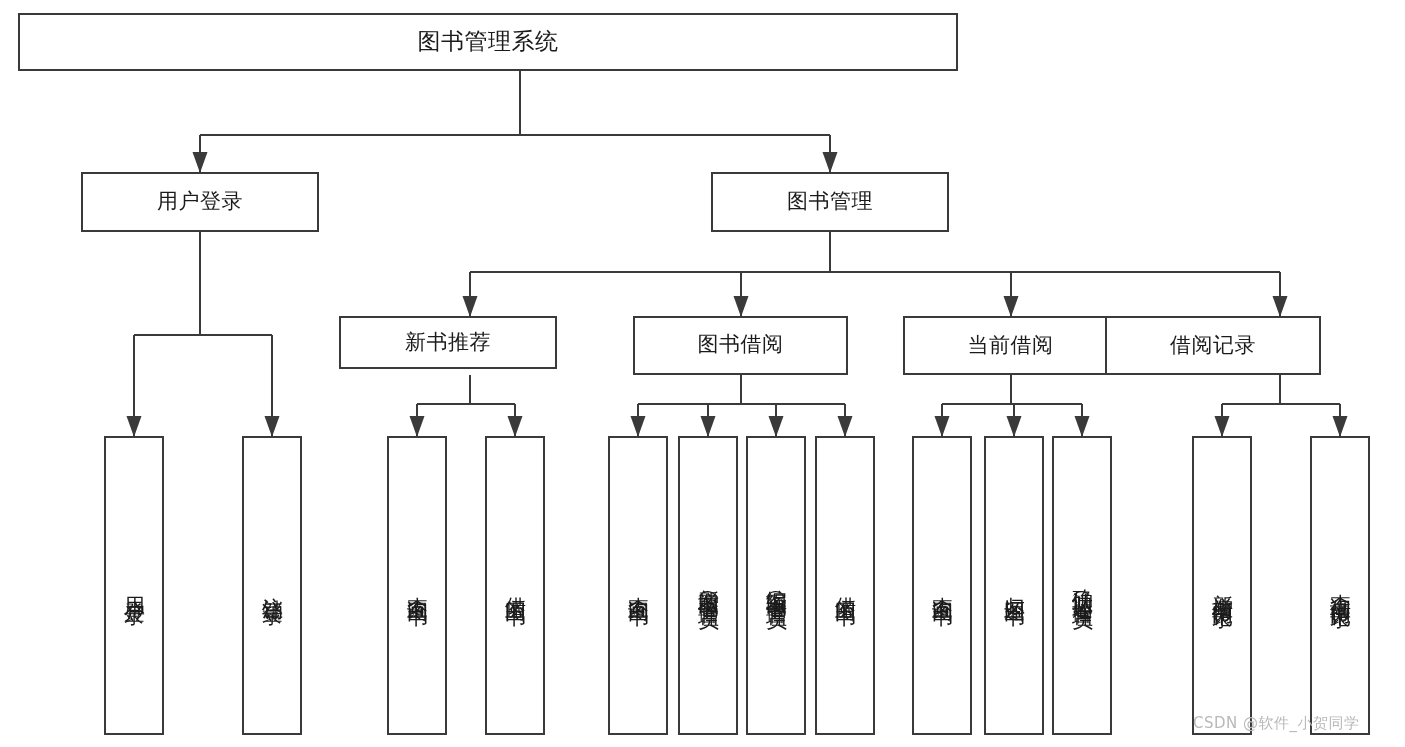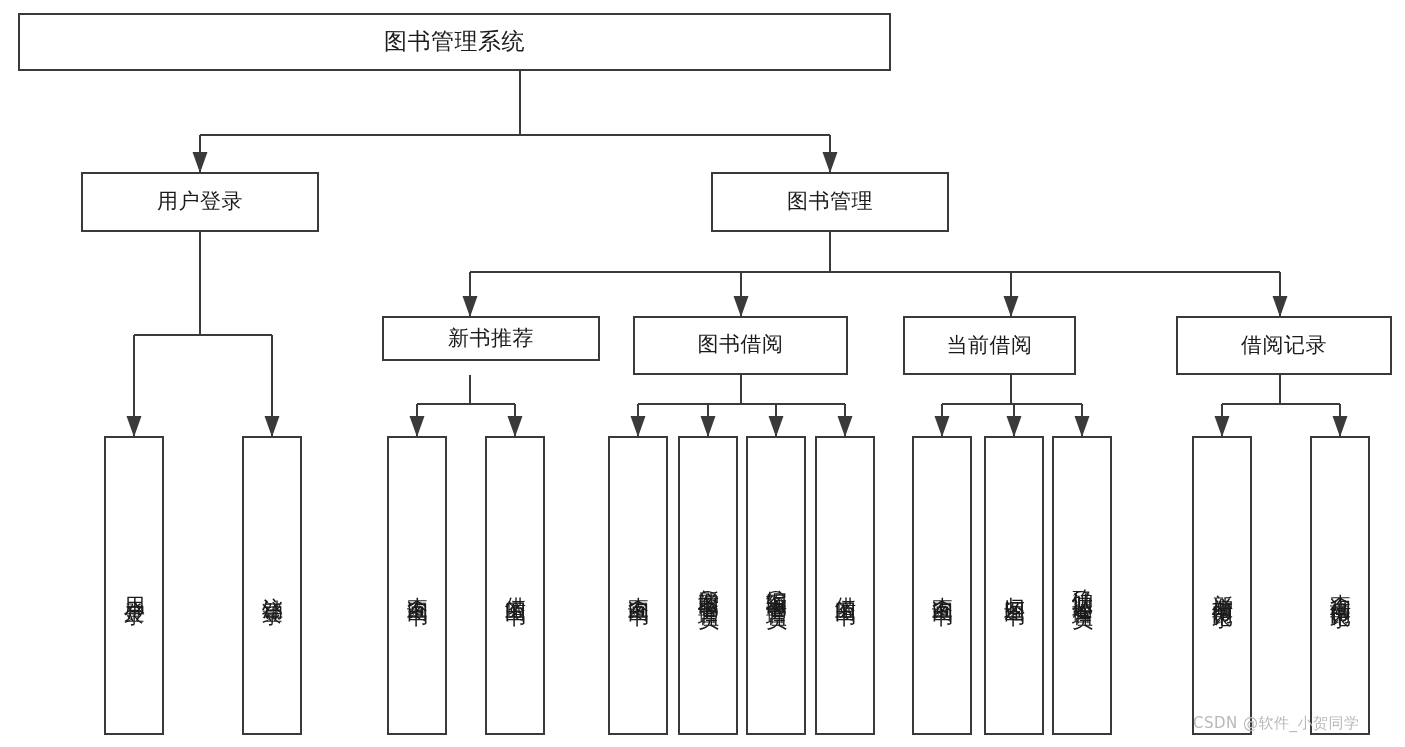--- a/index.html
+++ b/index.html
@@ -119,39 +119,39 @@
       <path d="M 1074.5 416 L 1089.5 416 L 1082 437 Z" fill="#3a3a3a"></path>
       <line x1="1280" y1="375" x2="1280" y2="404" stroke="#3a3a3a" stroke-width="2.6" shape-rendering="crispEdges"></line>
       <line x1="1222" y1="404" x2="1340" y2="404" stroke="#3a3a3a" stroke-width="2.6" shape-rendering="crispEdges"></line>
       <line x1="1222" y1="404" x2="1222" y2="436" stroke="#3a3a3a" stroke-width="2.6" shape-rendering="crispEdges"></line>
       <path d="M 1214.5 416 L 1229.5 416 L 1222 437 Z" fill="#3a3a3a"></path>
       <line x1="1340" y1="404" x2="1340" y2="436" stroke="#3a3a3a" stroke-width="2.6" shape-rendering="crispEdges"></line>
       <path d="M 1332.5 416 L 1347.5 416 L 1340 437 Z" fill="#3a3a3a"></path>
     </svg>
 
   <div id="node-layer">
-      <div class="node-box" style="left: 18px; top: 13px; width: 873px; height: 58px; border-color: rgb(58, 58, 58);">
+      <div class="node-box" style="left: 18px; top: 13px; width: 940px; height: 58px; border-color: rgb(58, 58, 58);">
         <div class="node-label" style="color: rgb(27, 27, 27); font-size: 23px;">图书管理系统</div>
       </div>
       <div class="node-box" style="left: 81px; top: 172px; width: 238px; height: 60px; border-color: rgb(58, 58, 58);">
         <div class="node-label" style="color: rgb(27, 27, 27);">用户登录</div>
       </div>
       <div class="node-box" style="left: 711px; top: 172px; width: 238px; height: 60px; border-color: rgb(58, 58, 58);">
         <div class="node-label" style="color: rgb(27, 27, 27); text-align: right;">图书管理</div>
       </div>
-      <div class="node-box" style="left: 382px; top: 316px; width: 218px; height: 45px; border-color: rgb(58, 58, 58);">
+      <div class="node-box" style="left: 339px; top: 316px; width: 218px; height: 53px; border-color: rgb(58, 58, 58);">
         <div class="node-label" style="color: rgb(27, 27, 27);">新书推荐</div>
       </div>
       <div class="node-box" style="left: 633px; top: 316px; width: 215px; height: 59px; border-color: rgb(58, 58, 58);">
         <div class="node-label" style="color: rgb(27, 27, 27); font-family: Liberation Mono, monospace;">图书借阅</div>
       </div>
-      <div class="node-box" style="left: 903px; top: 316px; width: 173px; height: 59px; border-color: rgb(58, 58, 58);">
+      <div class="node-box" style="left: 903px; top: 316px; width: 215px; height: 59px; border-color: rgb(58, 58, 58);">
         <div class="node-label" style="color: rgb(27, 27, 27);">当前借阅</div>
       </div>
-      <div class="node-box" style="left: 1176px; top: 316px; width: 216px; height: 59px; border-color: rgb(58, 58, 58);">
+      <div class="node-box" style="left: 1105px; top: 316px; width: 216px; height: 59px; border-color: rgb(58, 58, 58);">
         <div class="node-label" style="color: rgb(27, 27, 27);">借阅记录</div>
       </div>
       <div class="node-box vertical" style="left: 104px; top: 436px; width: 60px; height: 299px; border-color: rgb(58, 58, 58);">
         <div class="node-label" style="color: rgb(27, 27, 27); font-size: 21px;">用户登录</div>
       </div>
       <div class="node-box vertical" style="left: 242px; top: 436px; width: 60px; height: 299px; border-color: rgb(58, 58, 58);">
         <div class="node-label" style="color: rgb(27, 27, 27); font-size: 21px;">注销登录</div>
       </div>
       <div class="node-box vertical" style="left: 387px; top: 436px; width: 60px; height: 299px; border-color: rgb(58, 58, 58);">
         <div class="node-label" style="color: rgb(27, 27, 27); font-size: 21px;">查询图书</div>

